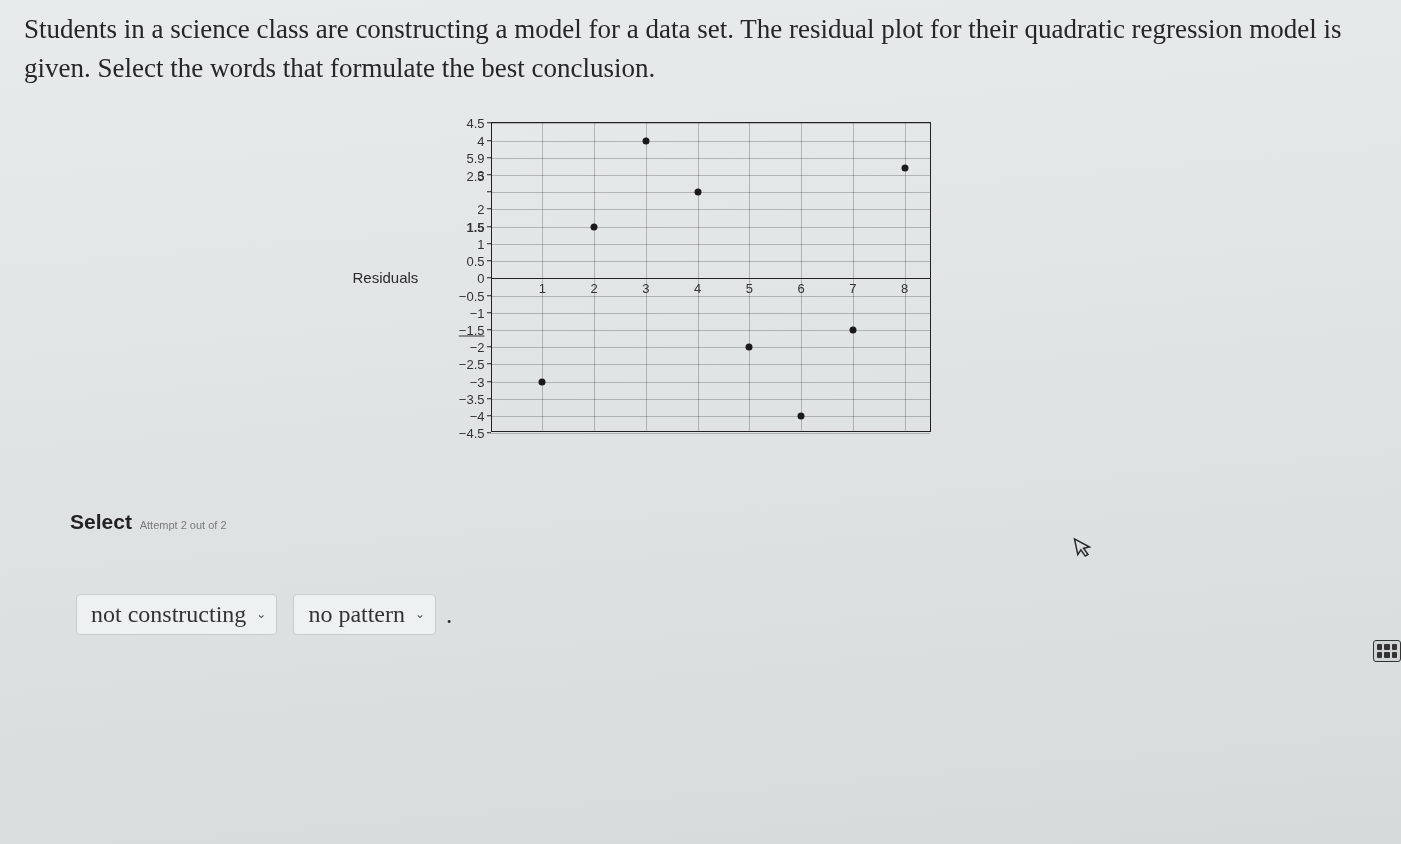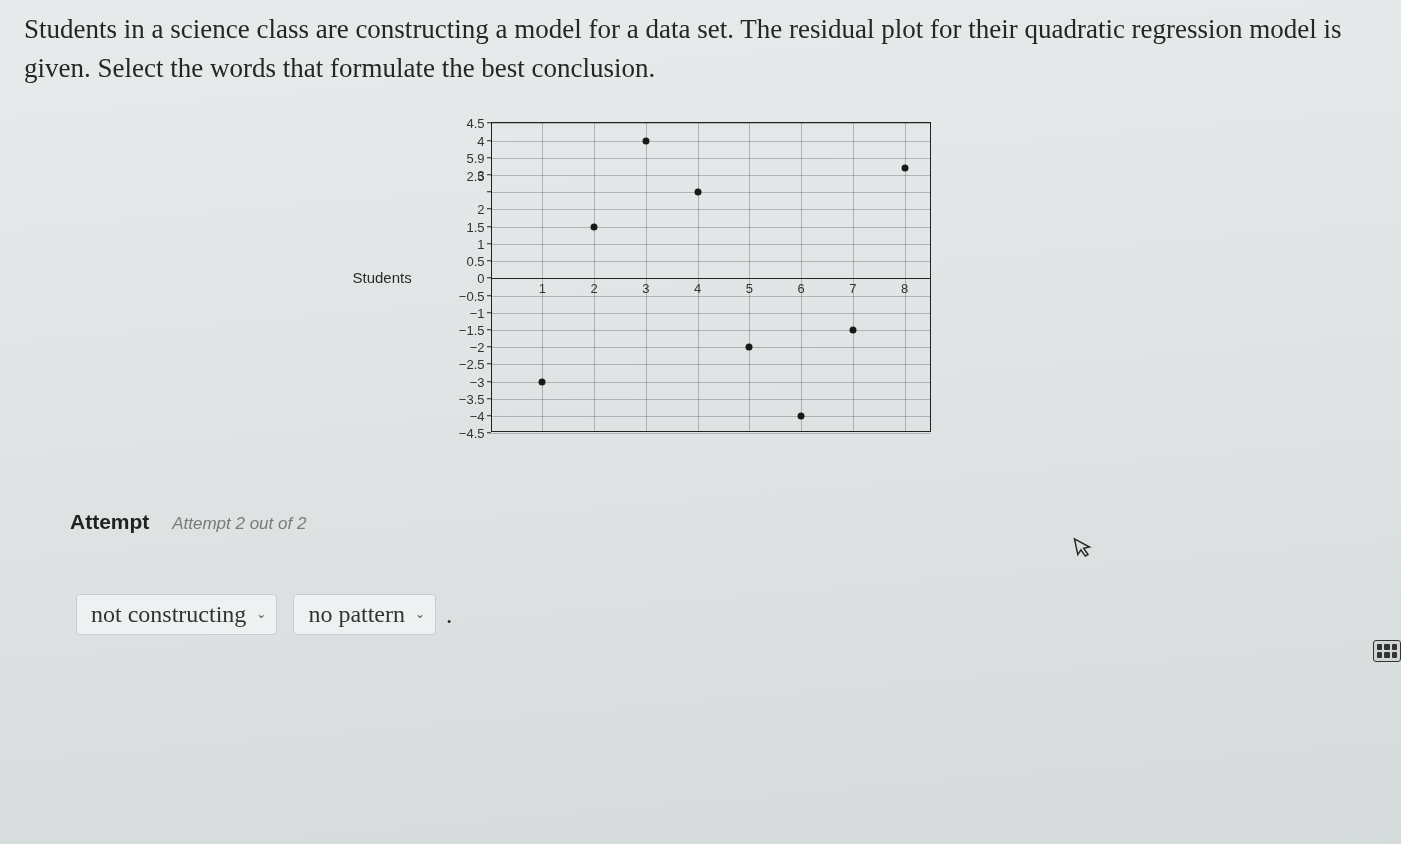--- a/index.html
+++ b/index.html
@@ -97,25 +97,24 @@
   .answer-block {
     margin-top: 78px;
     padding: 0 70px;
   }
   .answer-header {
     font-size: 21px;
     color: #222;
     font-family: Arial, sans-serif;
   }
   .answer-header .attempt {
-    font-size: 17px;
+    font-size: 11px;
     color: #7a7a7a;
-    margin-left: 17px;
+    margin-left: 2px;
     font-weight: normal;
-    font-style: italic;
   }
   .answer-sentence {
     margin-top: 60px;
     font-size: 25px;
     color: #262626;
     font-family: Georgia, 'Times New Roman', serif;
     display: flex;
     align-items: center;
     flex-wrap: wrap;
     gap: 4px;
@@ -162,21 +161,21 @@
     color: #2a2a2a;
     transform: rotate(-12deg);
   }
 </style>
 </head>
 <body>
 
 <div class="question">Students in a science class are constructing a model for a data set. The residual plot for their quadratic regression model is given. Select the words that formulate the best conclusion.</div>
 
 <div class="chart-wrap">
-  <div class="y-axis-label">Students</div>
+  <div class="y-axis-label">Residuals</div>
   <div class="plot" id="plot">
     <div class="y-spine"></div>
   <div class="gridline-v" style="left: 51.7647px;"></div>
       <div class="tick-x" style="left: 51.7647px;">1</div>
       <div class="gridline-v" style="left: 103.529px;"></div>
       <div class="tick-x" style="left: 103.529px;">2</div>
       <div class="gridline-v" style="left: 155.294px;"></div>
       <div class="tick-x" style="left: 155.294px;">3</div>
       <div class="gridline-v" style="left: 207.059px;"></div>
       <div class="tick-x" style="left: 207.059px;">4</div>
@@ -200,39 +199,39 @@
       <div class="gridline-h" style="top: 51.6667px;"></div>
       <div class="tick-y" style="top: 51.6667px;">3</div>
       <div class="ytick-mark" style="top: 51.6667px;"></div>
       <div class="gridline-h" style="top: 68.8889px;"></div>
       <div class="tick-y" style="top: 53px;">2.5</div>
       <div class="ytick-mark" style="top: 68.8889px;"></div>
       <div class="gridline-h" style="top: 86.1111px;"></div>
       <div class="tick-y" style="top: 86.1111px;">2</div>
       <div class="ytick-mark" style="top: 86.1111px;"></div>
       <div class="gridline-h" style="top: 103.333px;"></div>
-      <div class="tick-y" style="top: 103.333px;">1.5</div>
+      <div class="tick-y" style="top: 103.333px; font-weight: bold;">1.5</div>
       <div class="ytick-mark" style="top: 103.333px;"></div>
       <div class="gridline-h" style="top: 120.556px;"></div>
       <div class="tick-y" style="top: 120.556px;">1</div>
       <div class="ytick-mark" style="top: 120.556px;"></div>
       <div class="gridline-h" style="top: 137.778px;"></div>
       <div class="tick-y" style="top: 137.778px;">0.5</div>
       <div class="ytick-mark" style="top: 137.778px;"></div>
       <div class="gridline-h zero" style="top: 155px;"></div>
       <div class="tick-y" style="top: 155px;">0</div>
       <div class="ytick-mark" style="top: 155px;"></div>
       <div class="gridline-h" style="top: 172.222px;"></div>
       <div class="tick-y" style="top: 172.222px;">−0.5</div>
       <div class="ytick-mark" style="top: 172.222px;"></div>
       <div class="gridline-h" style="top: 189.444px;"></div>
       <div class="tick-y" style="top: 189.444px;">−1</div>
       <div class="ytick-mark" style="top: 189.444px;"></div>
       <div class="gridline-h" style="top: 206.667px;"></div>
-      <div class="tick-y" style="top: 206.667px;">−1.5</div>
+      <div class="tick-y" style="top: 206.667px; text-decoration: underline;">−1.5</div>
       <div class="ytick-mark" style="top: 206.667px;"></div>
       <div class="gridline-h" style="top: 223.889px;"></div>
       <div class="tick-y" style="top: 223.889px;">−2</div>
       <div class="ytick-mark" style="top: 223.889px;"></div>
       <div class="gridline-h" style="top: 241.111px;"></div>
       <div class="tick-y" style="top: 241.111px;">−2.5</div>
       <div class="ytick-mark" style="top: 241.111px;"></div>
       <div class="gridline-h" style="top: 258.333px;"></div>
       <div class="tick-y" style="top: 258.333px;">−3</div>
       <div class="ytick-mark" style="top: 258.333px;"></div>
@@ -251,21 +250,21 @@
       <div class="point" style="left: 207.059px; top: 68.8889px;"></div>
       <div class="point" style="left: 258.824px; top: 223.889px;"></div>
       <div class="point" style="left: 310.588px; top: 292.778px;"></div>
       <div class="point" style="left: 362.353px; top: 206.667px;"></div>
       <div class="point" style="left: 414.118px; top: 44.7778px;"></div>
     </div>
 </div>
 
 <div class="answer-block">
   <div class="answer-header">
-    <b>Attempt</b>
+    <b>Select</b>
     <span class="attempt">Attempt 2 out of 2</span>
   </div>
   <div class="answer-sentence">
     <span class="dropdown">
       <span>not constructing</span>
       <span class="chevron">⌄</span>
     </span>
     <span class="dropdown">
       <span>no pattern</span>
       <span class="chevron">⌄</span>

